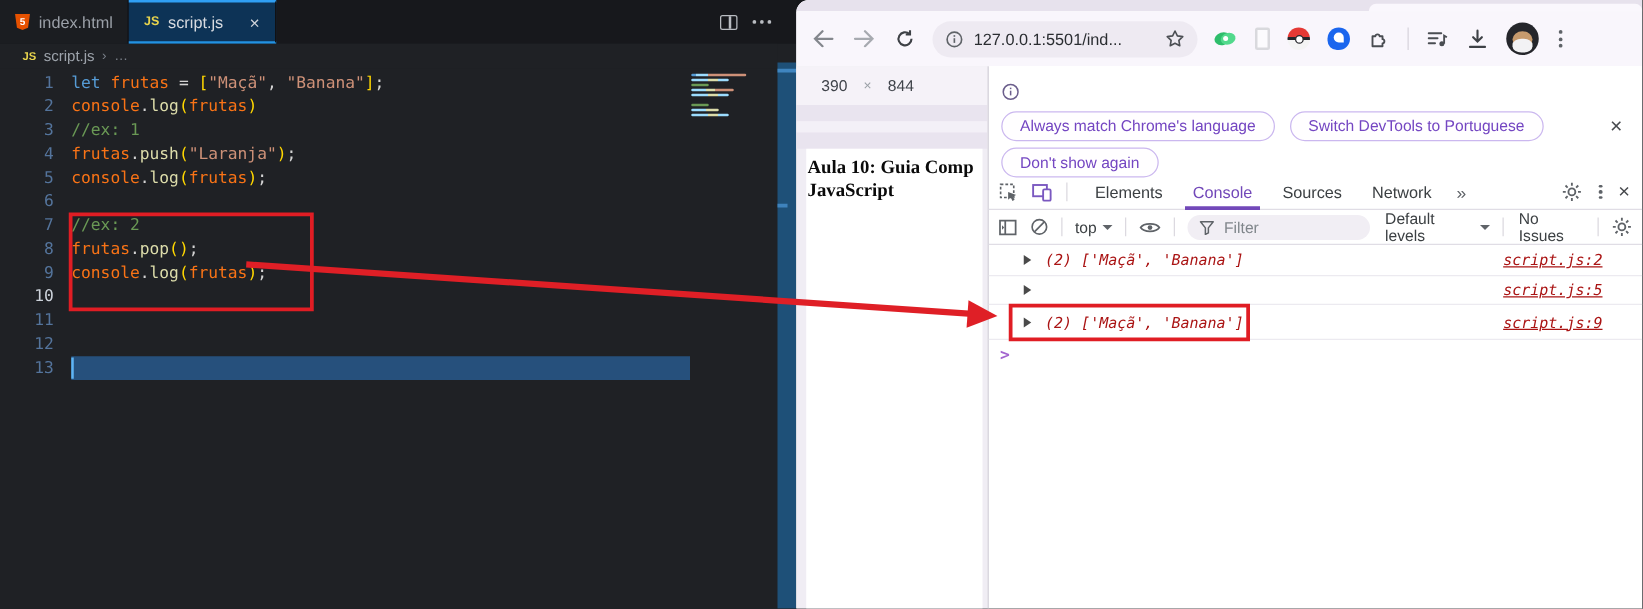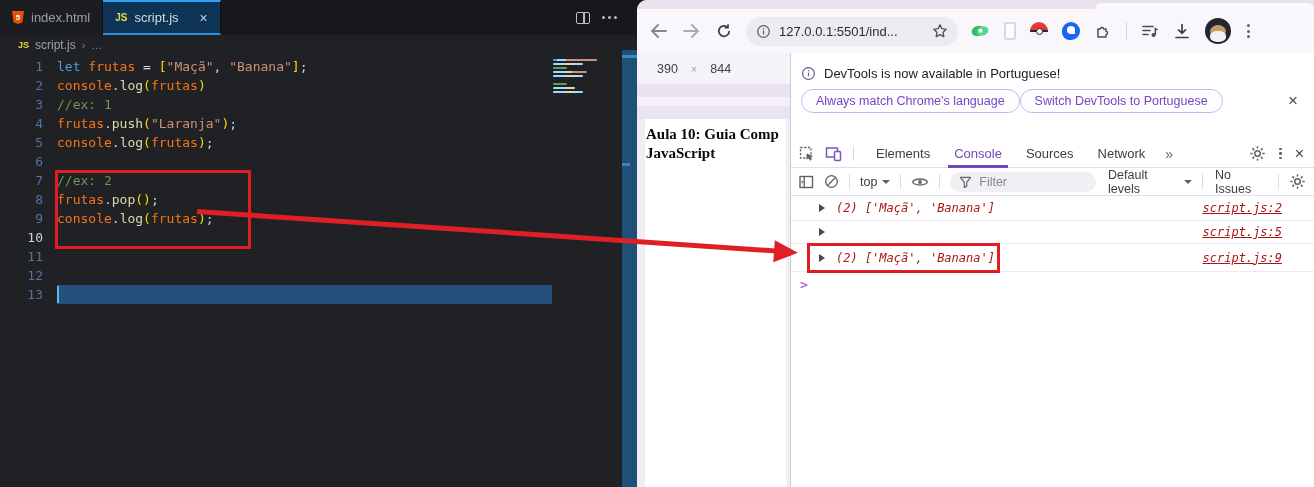--- a/index.html
+++ b/index.html
@@ -78,21 +78,21 @@
   .strip-b { position:absolute; left:0; width:153px; background:#f3f0f7; }
   #phone-screen { position:absolute; left:8px; top:66px; width:141px; height:368px; background:#fff; }
   #page-heading { position:absolute; left:1px; top:6px; width:140px; font-family:"Liberation Serif", serif; font-weight:bold; font-size:15px; line-height:19px; color:#0a0a0a; }
   #page-heading div { white-space:nowrap; overflow:hidden; }
 
   
   #devtools { position:absolute; left:153px; top:53px; width:524px; height:434px; background:#fff; border-left:1px solid #cfccd6; }
   #dt-notif { position:relative; height:87px; padding:9px 12px 0 10px; }
   .notif-row1 { display:flex; align-items:center; gap:8px; font-size:13px; color:#202124; height:22px; }
   .info-ico { width:15px; height:15px; flex:0 0 auto; }
-  .notif-pills { display:flex; margin-top:5px; }
+  .notif-pills { display:flex; gap:12px; margin-top:5px; }
   .pill-btn { height:24px; display:inline-flex; align-items:center; padding:0 14px; border:1px solid #cbb8ef; border-radius:13px; background:#fffeff; color:#7446c2; font-size:12.5px; cursor:pointer; }
   .notif-close { position:absolute; right:16px; top:38px; font-size:17px; color:#494c50; cursor:pointer; }
 
   #dt-tabs { display:flex; align-items:center; height:28px; border-bottom:1px solid #e0dde5; font-size:13px; color:#3c4043; }
   .dt-tab { height:28px; display:flex; align-items:center; padding:0 2px; margin-left:20px; cursor:pointer; position:relative; }
   .dt-tab.active { color:#7248b9; }
   .dt-tab.active::after { content:""; position:absolute; left:-4px; right:-4px; bottom:0; height:2.5px; background:#7248b9; }
   .more-tabs { margin-left:18px; font-size:14px; color:#5f6368; cursor:pointer; }
   .dt-right { margin-left:auto; display:flex; align-items:center; gap:13px; padding-right:10px; }
   .dt-kebab { display:flex; flex-direction:column; gap:2px; }
@@ -283,25 +283,27 @@
 
     <div id="devtools">
 
       <div id="dt-notif">
         <div class="notif-row1">
           <svg class="info-ico" viewBox="0 0 16 16">
               <circle cx="8" cy="8" r="6.3" fill="none" stroke="#6b5e8c" stroke-width="1.3"></circle>
               <rect x="7.35" y="7" width="1.3" height="4" fill="#6b5e8c"></rect>
               <rect x="7.35" y="4.4" width="1.3" height="1.3" fill="#6b5e8c"></rect>
             </svg>
-          <span>DevTools is now available in Portuguese!</span>
         </div>
         <div class="notif-pills">
           <span class="pill-btn">Always match Chrome's language</span>
           <span class="pill-btn">Switch DevTools to Portuguese</span>
+        </div>
+        <div class="notif-pills">
+          <span class="pill-btn">Don't show again</span>
         </div>
         <span class="notif-close">×</span>
       </div>
 
       <div id="dt-tabs">
         <span class="tool-ico" style="margin-left:8px;">
           <svg width="16" height="16" viewBox="0 0 16 16">
               <rect x="1.5" y="1.5" width="10.5" height="10.5" fill="none" stroke="#5f6368" stroke-width="1.3" stroke-dasharray="2.2 1.6"></rect>
               <path d="M7.5 7.5l6.5 2.4-2.8 1 1.5 2.8-1.7 1-1.5-2.9-2 2z" fill="#5f6368"></path>
             </svg>

